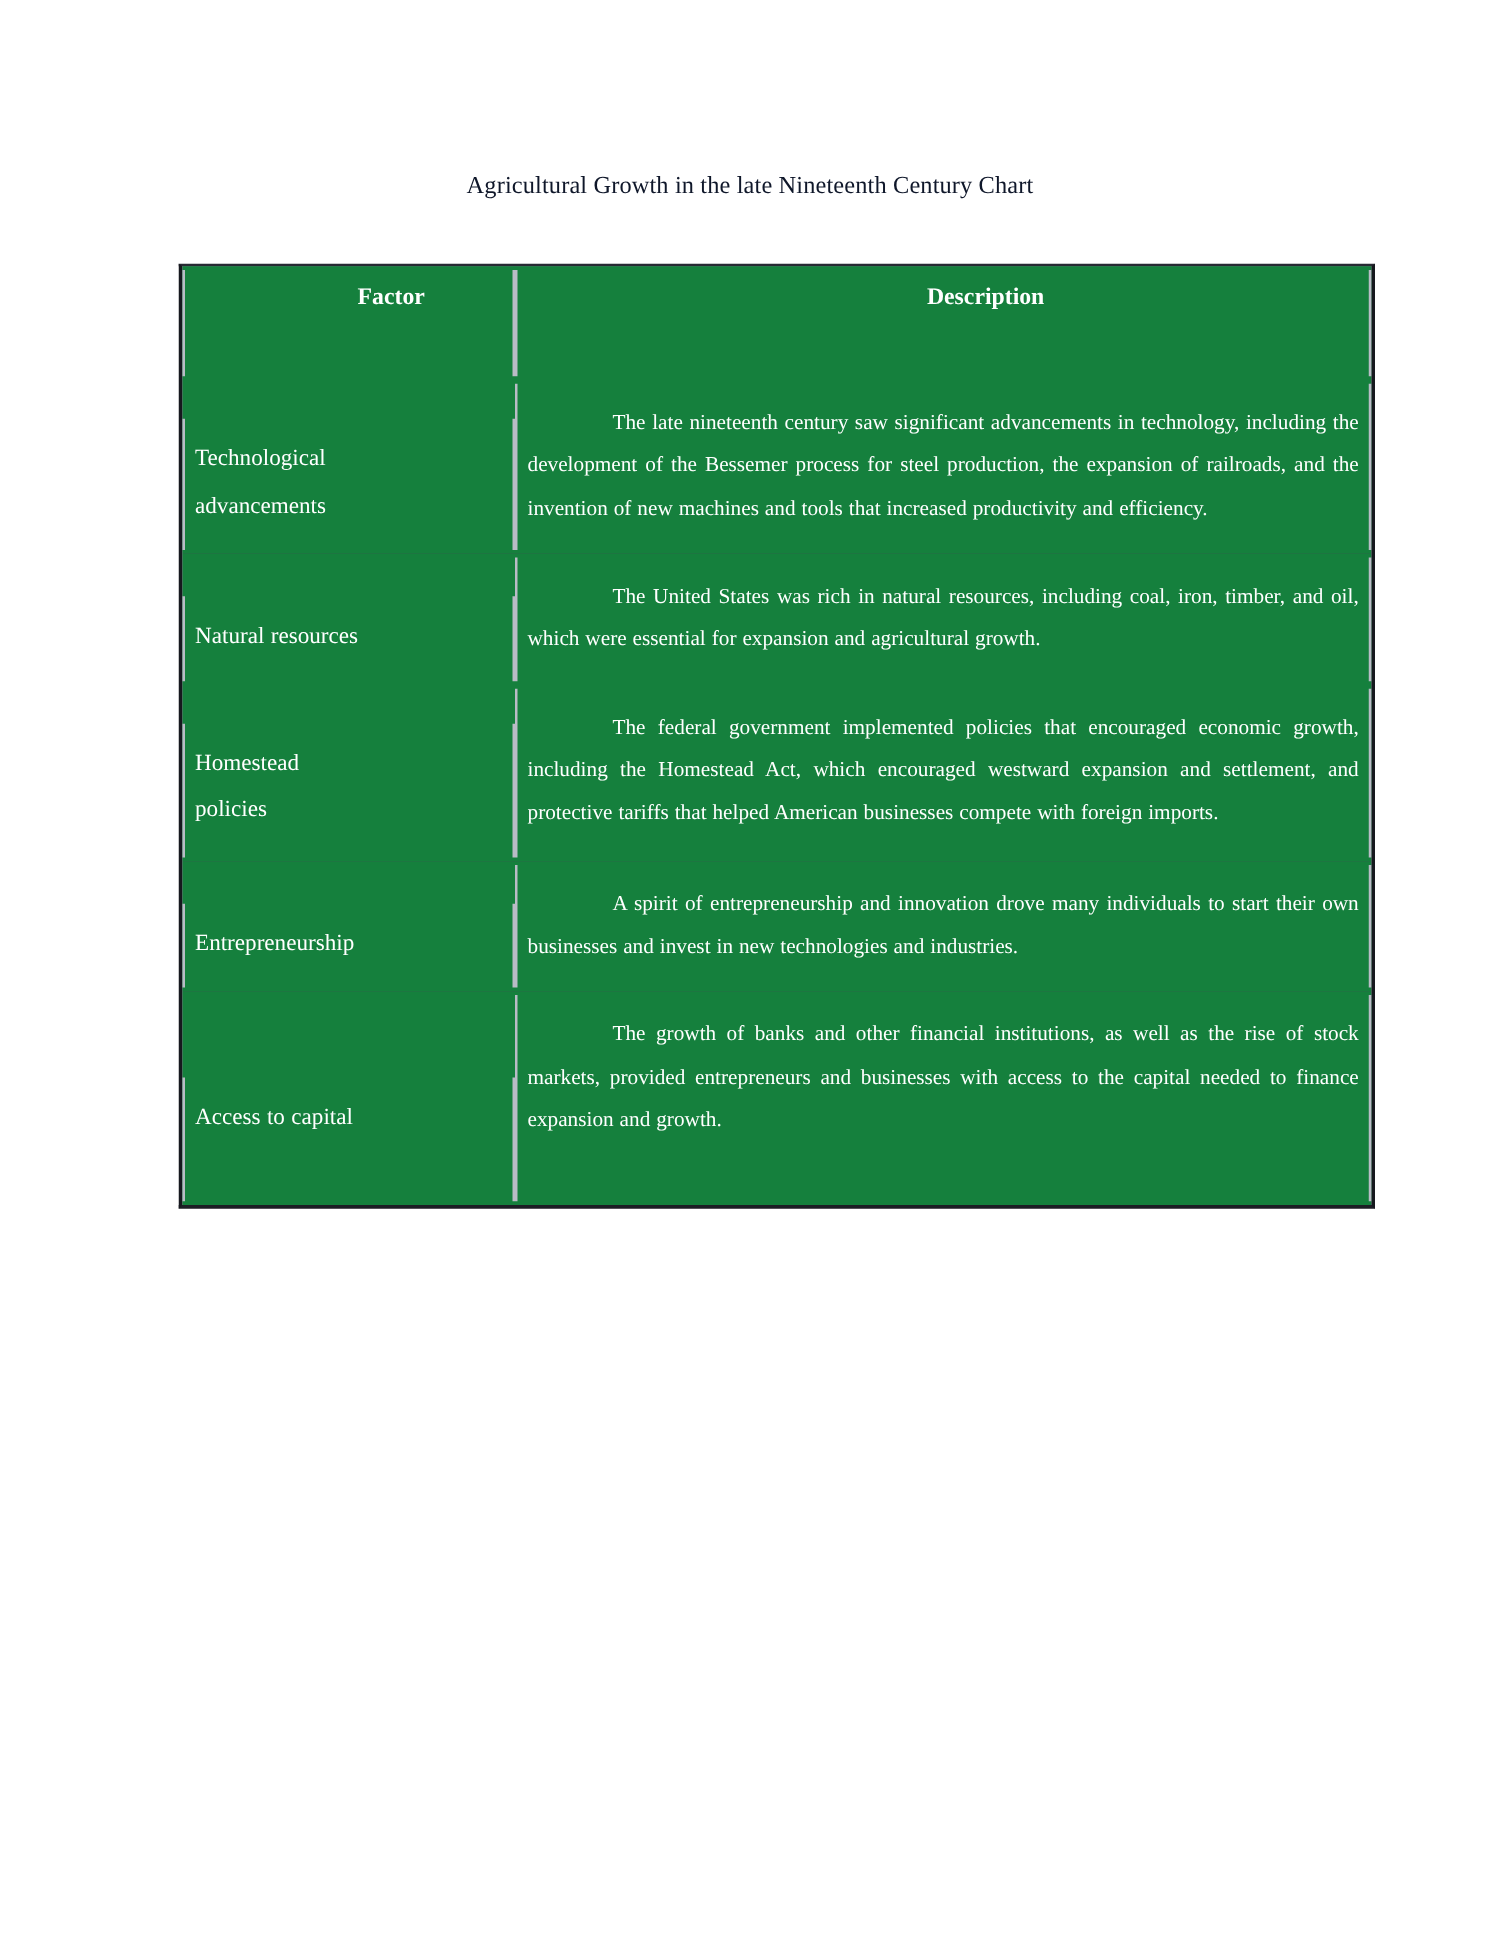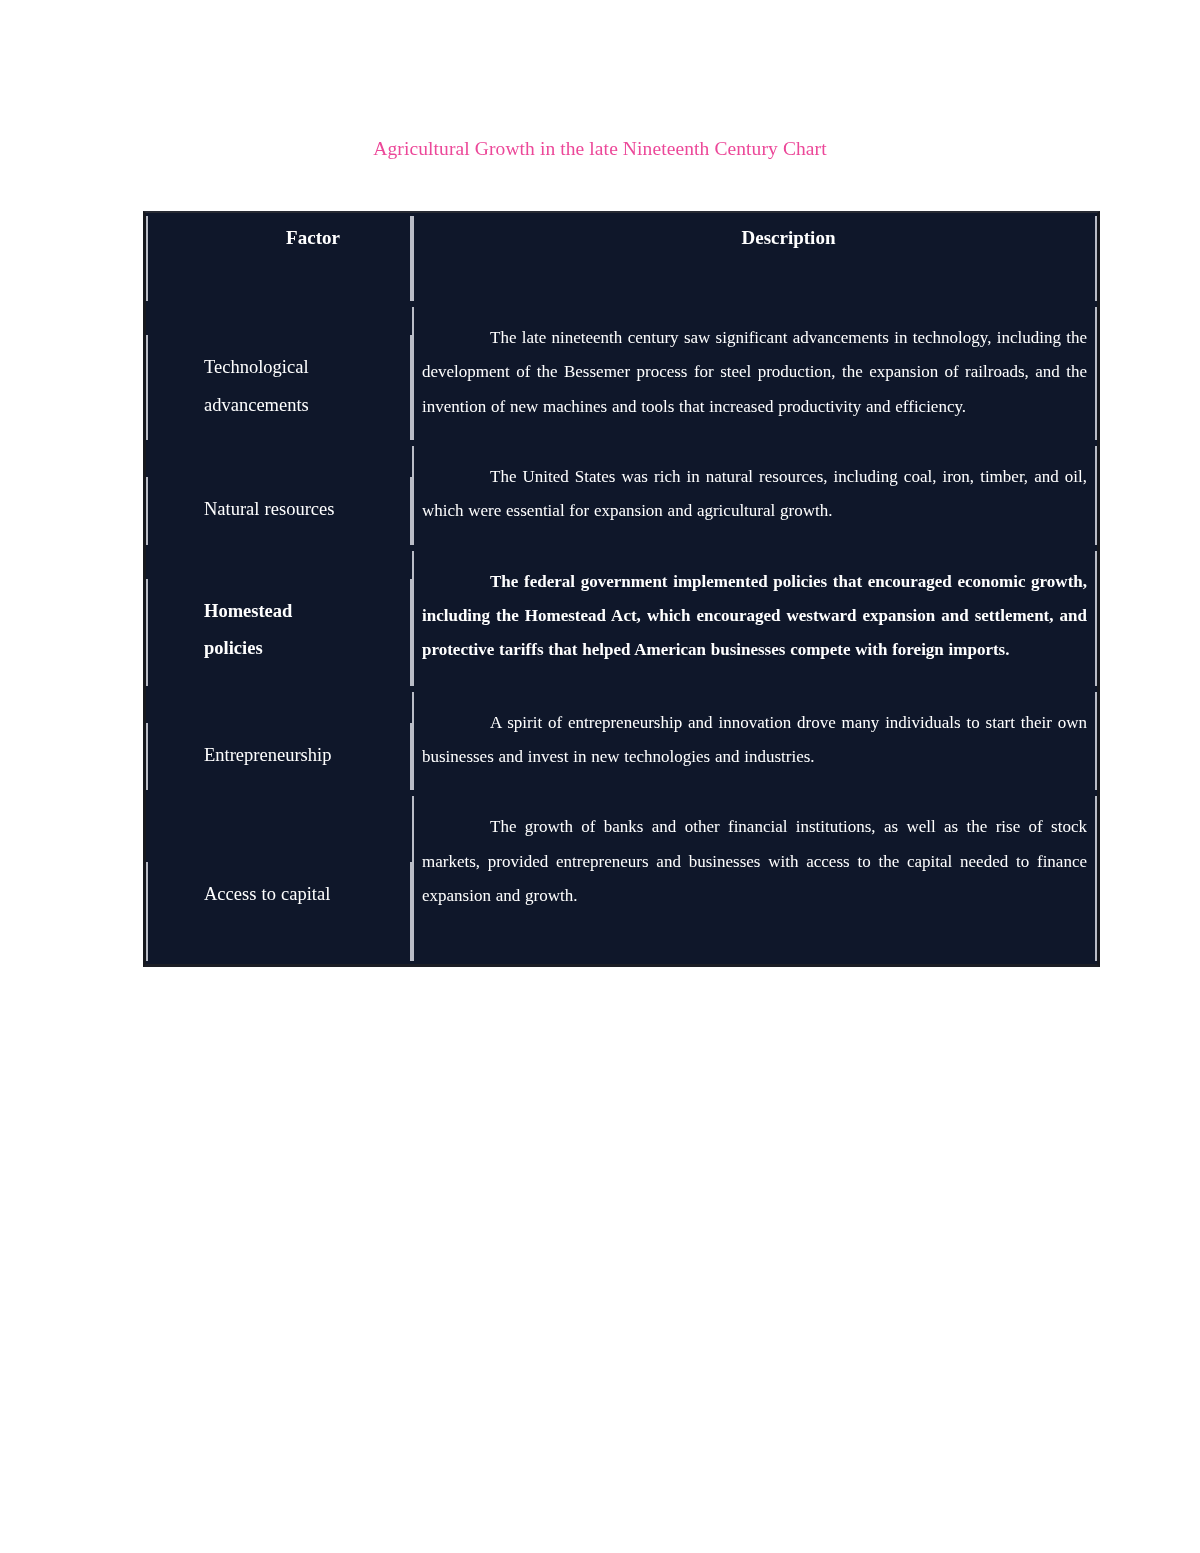--- a/index.html
+++ b/index.html
@@ -24,21 +24,21 @@
   }
 
   .doc-title {
     position: absolute;
     left: 0;
     top: 138px;
     width: 1200px;
     text-align: center;
     font-family: "Liberation Serif", "DejaVu Serif", serif;
     font-size: 19.5px;
-    color: #ec4899;
+    color: #0f172a;
     letter-spacing: 0.1px;
   }
 
   
   .table-wrap {
     position: absolute;
     left: 143px;
     top: 211px;
     width: 957px;
     border-top: 2px solid #272a33;
@@ -50,21 +50,21 @@
   }
 
   table.chart {
     width: 100%;
     border-collapse: collapse;
     background: #464b5a;
     table-layout: fixed;
   }
 
   table.chart td, table.chart th {
-    background: #0f172a;
+    background: #15803d;
     color: #ffffff;
     vertical-align: bottom;
     padding: 0;
     border: 0;
   }
 
   
   .cell-inner {
     position: relative;
     box-sizing: border-box;
@@ -108,34 +108,33 @@
     color: #ffffff;
     text-align: justify;
     text-align-last: left;
     text-indent: 68px;
     word-spacing: 0.5px;
   }
 
   
   .row-tech .cell-inner  { padding-top: 14px;  padding-bottom: 16px; }
   .row-nat  .cell-inner  { padding-top: 14px;  padding-bottom: 16px; }
-  .row-gov  .cell-inner  { padding-top: 14px;  padding-bottom: 18px; font-weight: bold; }
+  .row-gov  .cell-inner  { padding-top: 14px;  padding-bottom: 18px; }
   .row-ent  .cell-inner  { padding-top: 14px;  padding-bottom: 16px; }
   .row-cap  .cell-inner  { padding-top: 14px;  padding-bottom: 48px; }
 
   
   td.col-factor .cell-inner {
     display: flex;
     flex-direction: column;
     justify-content: flex-end;
   }
 
   .factor-block {
     width: 100%;
-    margin-left: 48px;
   }
   
   .factor-center { text-align: center; }
 </style>
 </head>
 <body>
 
 <div class="page">
 
   <div class="doc-title">Agricultural Growth in the late Nineteenth Century Chart</div>

